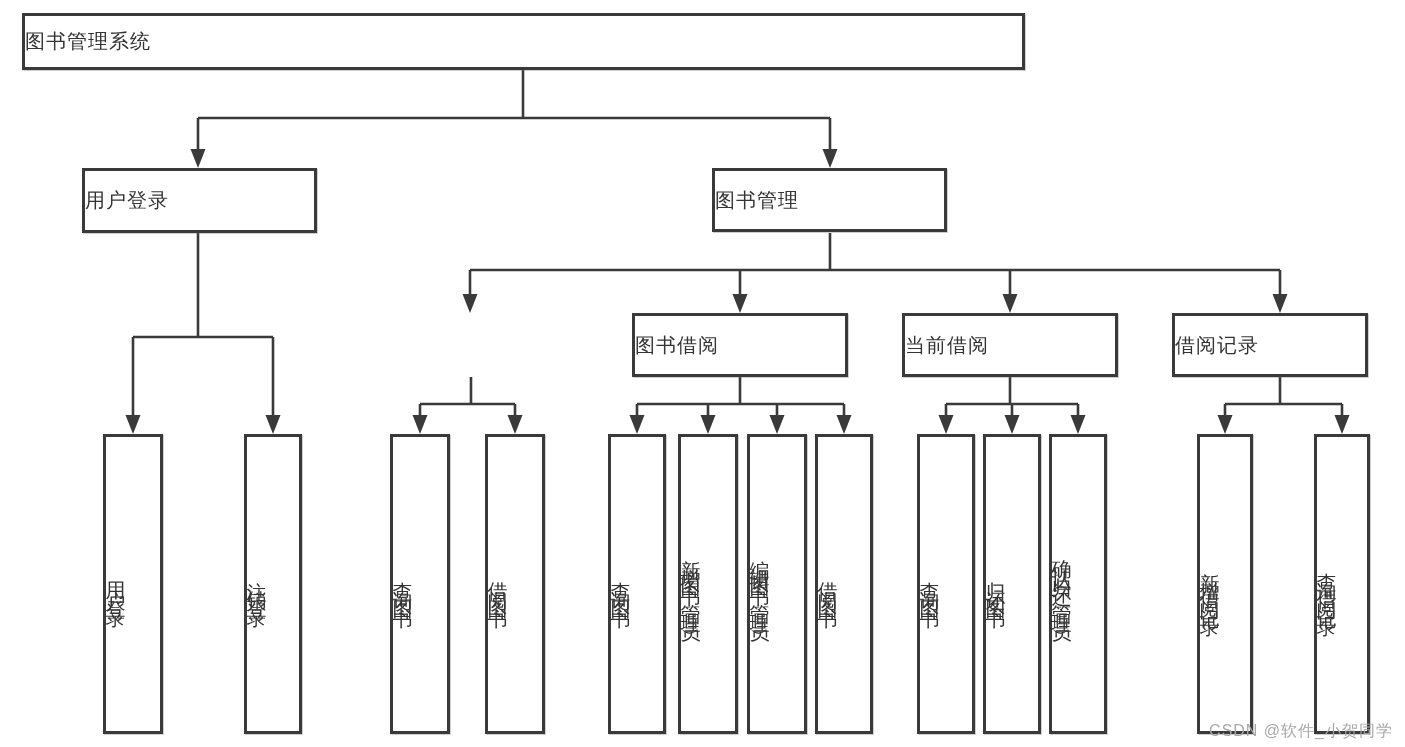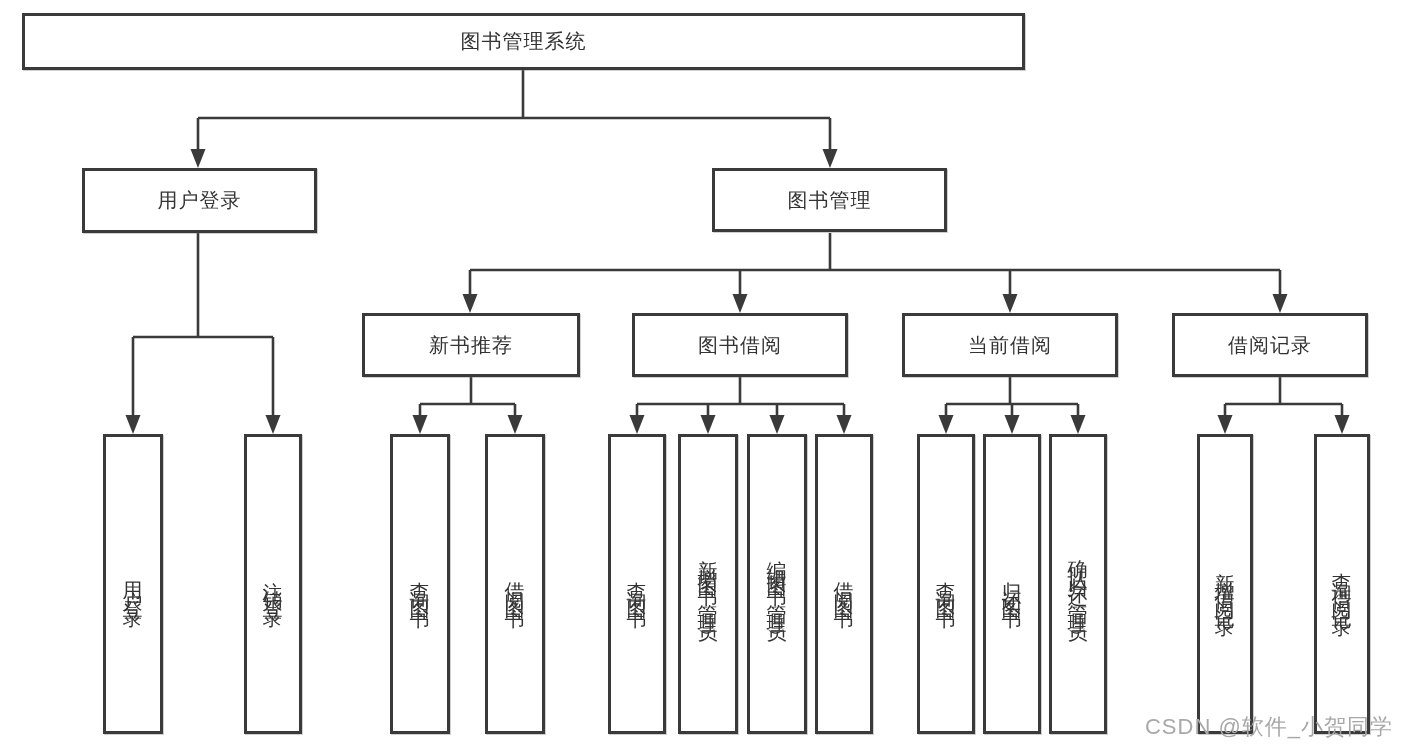--- a/index.html
+++ b/index.html
@@ -14,42 +14,41 @@
   .stage{position:relative;width:1405px;height:747px;background:var(--bg);}
   .connector{position:absolute;left:0;top:0;width:1405px;height:747px;pointer-events:none;}
   .connector path{fill:none;stroke:var(--line);stroke-width:2.6;}
   .connector polygon{fill:var(--line);stroke:none;}
   .box{
     position:absolute;
     border:3px solid var(--line);
     background:var(--bg);
     display:flex;
     align-items:center;
-    justify-content:center;
     box-shadow:1px 1px 0 rgba(120,120,120,.35);
   }
   .hlabel{
     font-size:20px;
     letter-spacing:1px;
     color:var(--text);
     white-space:nowrap;
   }
   .vlabel{
     writing-mode:vertical-rl;
     text-orientation:mixed;
     font-size:20px;
     letter-spacing:9px;
     color:var(--text);
     line-height:1;
   }
   .watermark{
     position:absolute;
     right:12px;
     bottom:5px;
-    font-size:22px;
+    font-size:16px;
     color:var(--wm);
     letter-spacing:1px;
     white-space:nowrap;
   }
 </style>
 </head>
 <body>
 
 <div class="stage">
 
@@ -97,23 +96,20 @@
     <span class="hlabel">图书管理系统</span>
   </div>
 
   <div class="box" style="left:82px;top:168px;width:235px;height:65px">
     <span class="hlabel">用户登录</span>
   </div>
   <div class="box" style="left:712px;top:168px;width:235px;height:64px">
     <span class="hlabel">图书管理</span>
   </div>
 
-  <div class="box" style="left:362px;top:313px;width:218px;height:64px">
-    <span class="hlabel">新书推荐</span>
-  </div>
   <div class="box" style="left:902px;top:313px;width:216px;height:64px">
     <span class="hlabel">当前借阅</span>
   </div>
   <div class="box" style="left:632px;top:313px;width:216px;height:64px">
     <span class="hlabel">图书借阅</span>
   </div>
   <div class="box" style="left:1172px;top:313px;width:196px;height:64px">
     <span class="hlabel">借阅记录</span>
   </div>
 

